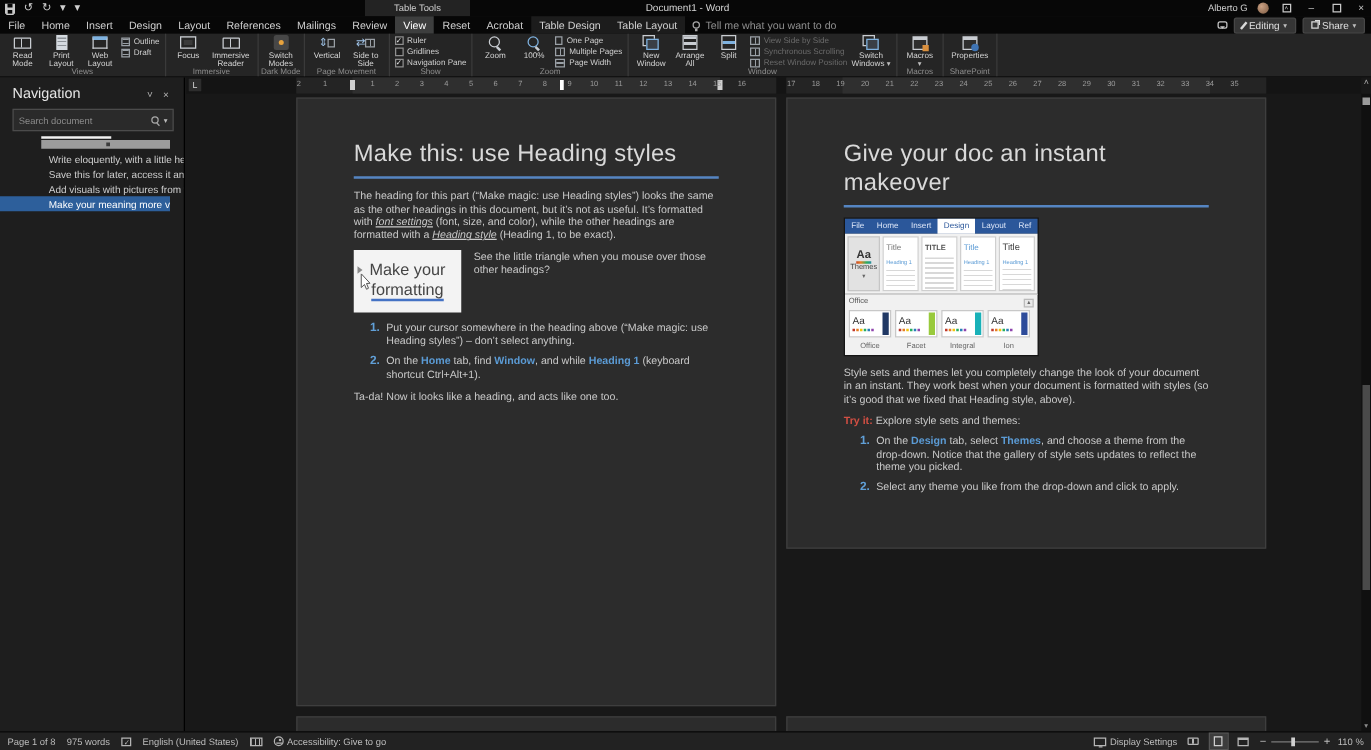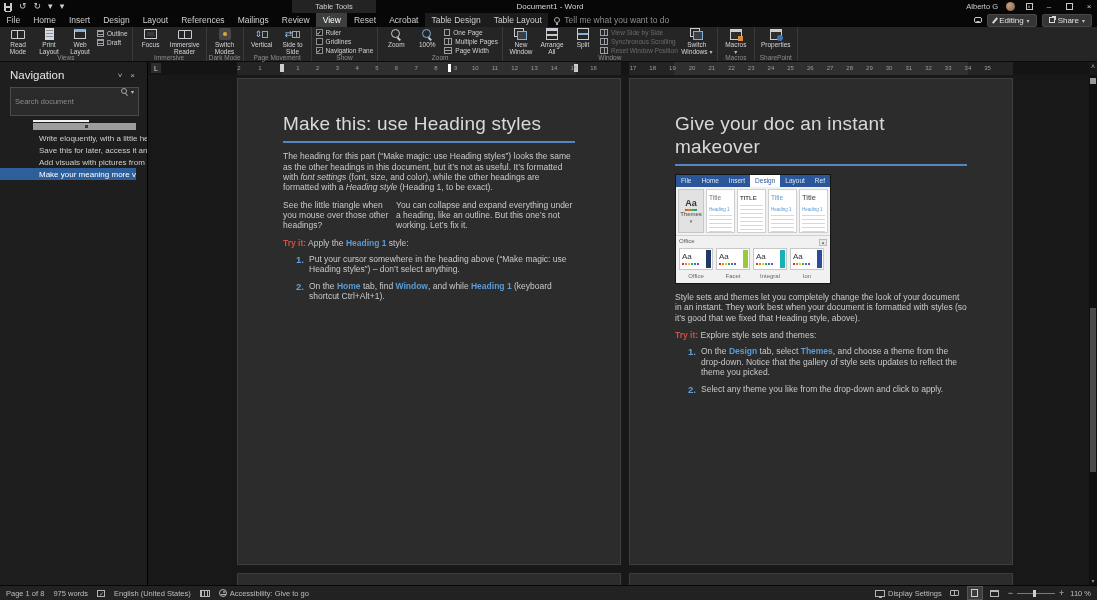--- a/index.html
+++ b/index.html
@@ -84,21 +84,21 @@
   .rseg .textarea { position:absolute; left:45px; width:294px; top:0; bottom:0; background:#2f2f2f; }
   .rnum { position:absolute; top:3px; font-size:6px; color:#9c9c9c; transform:translateX(-50%); }
   .rmark { position:absolute; top:2px; width:4px; height:8px; background:#cfcfcf; }
   .rmark.cursor { background:#ffffff; width:3px; }
 
   
   .navpane { position:absolute; left:0; top:62px; width:148px; height:523px; background:#1e1e1e; border-right:1px solid #000; }
   .nav-header { display:flex; align-items:center; padding:7px 8px 3px 10px; color:#e6e6e6; font-size:11.5px; }
   .nav-header .sp { flex:1; }
   .nav-hbtn { color:#b5b5b5; font-size:8px; padding:0 4px; }
-  .nav-search { margin:3px 8px 0 10px; height:29px; background:#2a2a2a; border:1px solid #4b4b4b; display:flex; padding:0 4px; gap:3px; }
+  .nav-search { margin:3px 8px 0 10px; height:18px; background:#2a2a2a; border:1px solid #4b4b4b; display:flex; align-items:center; padding:0 4px; gap:3px; }
   .nav-search input { flex:1; min-width:0; background:transparent; border:none; outline:none; font-size:7.5px; color:#cfcfcf; }
   .nav-search input::placeholder { color:#8b8b8b; }
   .mini-mag { width:7px; height:7px; position:relative; flex:none; }
   .mini-mag::before { content:""; position:absolute; left:0; top:0; width:4px; height:4px; border:1px solid #a8a8a8; border-radius:50%; }
   .mini-mag::after { content:""; position:absolute; right:0; bottom:0; width:3px; height:1px; background:#a8a8a8; transform:rotate(45deg); }
   .nav-tabs { display:flex; gap:11px; padding:6px 10px 0 10px; font-size:8px; color:#bdbdbd; border-bottom:1px solid #383838; }
   .nav-tab { padding-bottom:3px; }
   .nav-tab.active { color:#ffffff; font-weight:bold; border-bottom:2px solid #d8d8d8; }
   .nav-items { padding-top:4px; font-size:8px; color:#cfcfcf; }
   .drag-line { height:2px; width:56px; background:#f0f0f0; margin-left:33px; }
@@ -106,29 +106,29 @@
   .gray-bar::after { content:""; position:absolute; left:50%; top:2px; width:3px; height:3px; background:#3c3c3c; }
   .nav-item { padding:1.5px 4px 1.5px 39px; white-space:nowrap; overflow:hidden; }
   .nav-item.selected { background:#2d5f9b; color:#ffffff; margin-right:11px; }
 
   
   .canvas { position:absolute; left:149px; top:75px; width:940px; height:510px; background:#181818; overflow:hidden; }
   .page { position:absolute; background:#2c2c2c; border:1px solid #3e3e3e; }
   .pg-inner { padding:33px 45px 0 45px; color:#c9c9c9; font-size:8.5px; line-height:1.22; }
   .doc-h1 { font-size:19px; font-weight:400; letter-spacing:0.2px; color:#d9d9d9; border-bottom:2px solid #5585c2; padding-bottom:6px; margin-bottom:8px; }
   .para { margin-bottom:7px; }
-  .em { font-style:italic; }
+  .em { font-style:italic;text-decoration:underline; }
   .blue-b { color:#5b9bd5; font-weight:bold; }
   .tryit-label { color:#d14f43; font-weight:bold; }
   .fig-row { display:flex; gap:10px; margin:2px 0 7px 0; }
   .fig-img { flex:none; width:86px; height:50px; background:#f3f3f3; position:relative; display:flex; flex-direction:column; align-items:center; justify-content:center; color:#454545; font-size:13px; line-height:1.2; }
   .fig-img .u { border-bottom:2px solid #4472c4; }
   .fig-tri { position:absolute; left:3px; top:13px; width:0; height:0; border-left:4px solid #8a8a8a; border-top:3px solid transparent; border-bottom:3px solid transparent; }
   .fig-cursor { position:absolute; left:5px; top:19px; }
-  .fig-text { flex:1; display:flex; flex-direction:row; gap:6px; }
+  .fig-text { flex:1; display:flex; flex-direction:column; gap:6px; }
   .step { display:flex; margin:6px 0 0 13px; }
   .step-num { flex:none; width:13px; color:#61a0d8; font-weight:bold; font-size:9.5px; }
   .outro { margin-top:8px; }
 
   
   .shot { width:156px; margin:1px 0 8px 0; border:1px solid #151515; }
   .shot-tabs { height:12px; background:#2b579a; display:flex; align-items:stretch; font-size:6.5px; color:#dce6f8; }
   .shot-tab { display:flex; align-items:center; padding:0 5px; }
   .shot-tab.active { background:#ffffff; color:#2b579a; }
   .shot-ribbon { background:#f1f1f1; display:flex; gap:2px; padding:2px; height:48px; }
@@ -488,38 +488,45 @@
     </div>
   </div>
 
   <div class="canvas">
 
     <div class="page" style="left:88px; top:3px; width:384px; height:487px;">
       <div class="pg-inner">
         <div class="doc-h1">Make this: use Heading styles</div>
         <div class="para"><span>The heading for this part (“Make magic: use Heading styles”) looks the same as the other headings in this document, but it’s not as useful. It’s formatted with </span><span class="em">font settings</span><span> (font, size, and color), while the other headings are formatted with a </span><span class="em">Heading style</span><span> (Heading 1, to be exact).</span></div>
         <div class="fig-row">
+          <div class="fig-img">
+            <span class="fig-tri"></span>
+            <svg class="fig-cursor" width="9" height="13" viewBox="0 0 9 13">
+                <polygon points="1,0 1,11 3.6,8.6 5.2,12.4 6.8,11.6 5.2,7.8 8,7.6" fill="#ffffff" stroke="#555555" stroke-width="0.8"></polygon>
+              </svg>
+            <span>Make your</span>
+            <span class="u">formatting</span>
+          </div>
           <div class="fig-text">
             <div>See the little triangle when you mouse over those other headings?</div>
-            <div>You can collapse and expand everything under a heading, like an outline. But this one’s not working. Let’s fix it.</div>
           </div>
         </div>
-        <div><span class="tryit-label">Try it:</span> <span>Apply the </span><span class="blue-b">Heading 1</span><span> style:</span></div>
         <div class="step">
           <span class="step-num">1.</span>
           <span>Put your cursor somewhere in the heading above (“Make magic: use Heading styles”) – don’t select anything.</span>
         </div>
         <div class="step">
           <span class="step-num">2.</span>
           <span><span>On the </span><span class="blue-b">Home</span><span> tab, find </span><span class="blue-b">Window</span><span>, and while </span><span class="blue-b">Heading 1</span><span> (keyboard shortcut Ctrl+Alt+1).</span></span>
         </div>
-      </div>
-    </div>
-
-    <div class="page" style="left:480px; top:3px; width:384px; height:487px;">
+        <div class="outro">Ta-da! Now it looks like a heading, and acts like one too.</div>
+      </div>
+    </div>
+
+    <div class="page" style="left:480px; top:3px; width:384px; height:361px;">
       <div class="pg-inner">
         <div class="doc-h1">Give your doc an instant makeover</div>
 
         <div class="shot">
           <div class="shot-tabs">
             <span class="shot-tab">File</span>
             <span class="shot-tab">Home</span>
             <span class="shot-tab">Insert</span>
             <span class="shot-tab active">Design</span>
             <span class="shot-tab">Layout</span>

